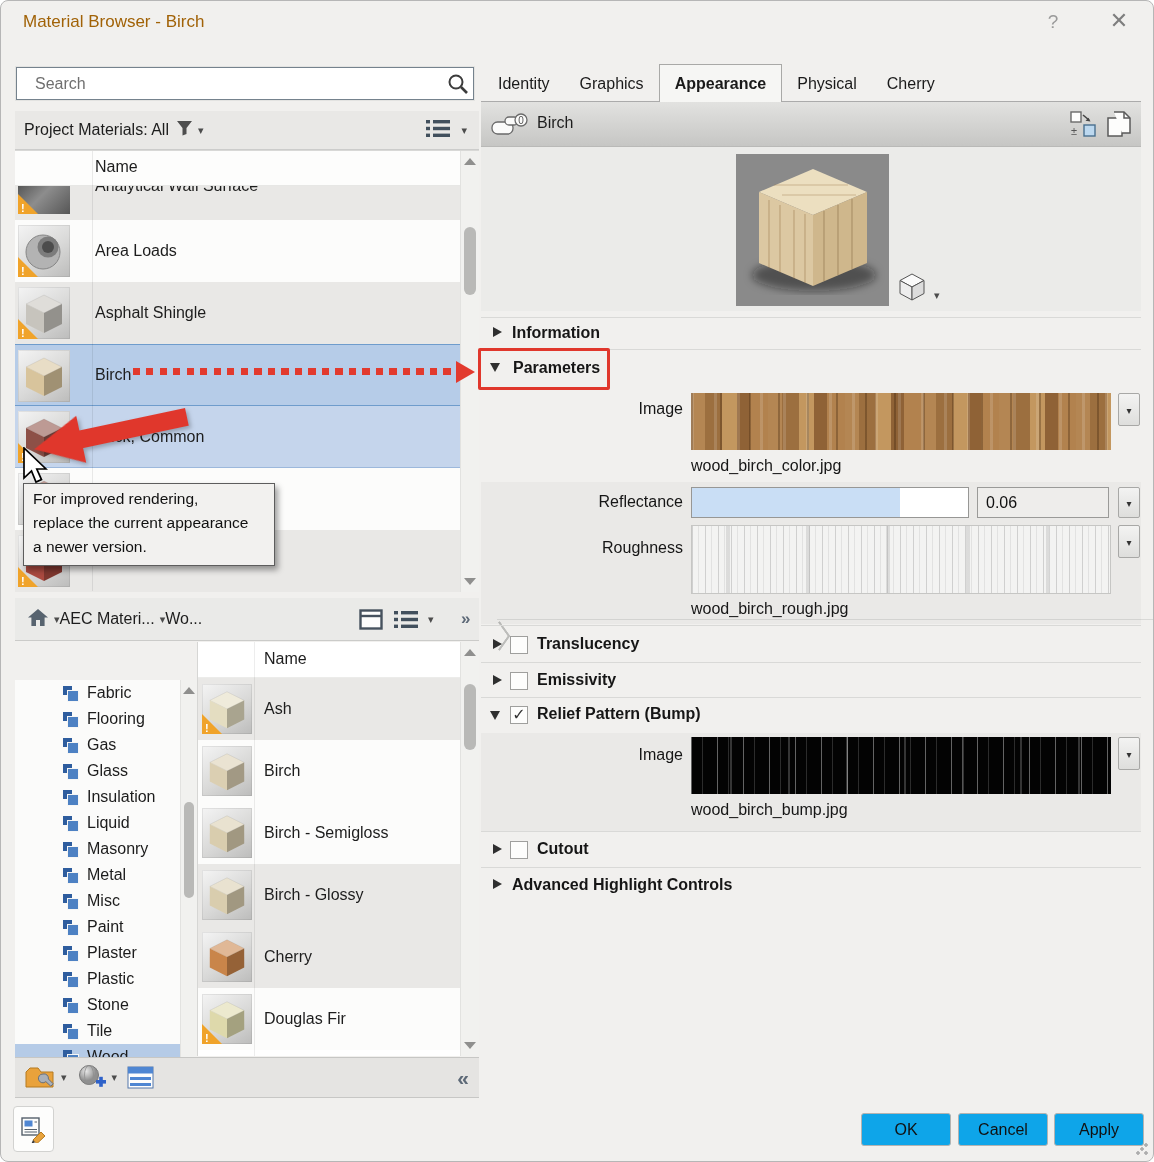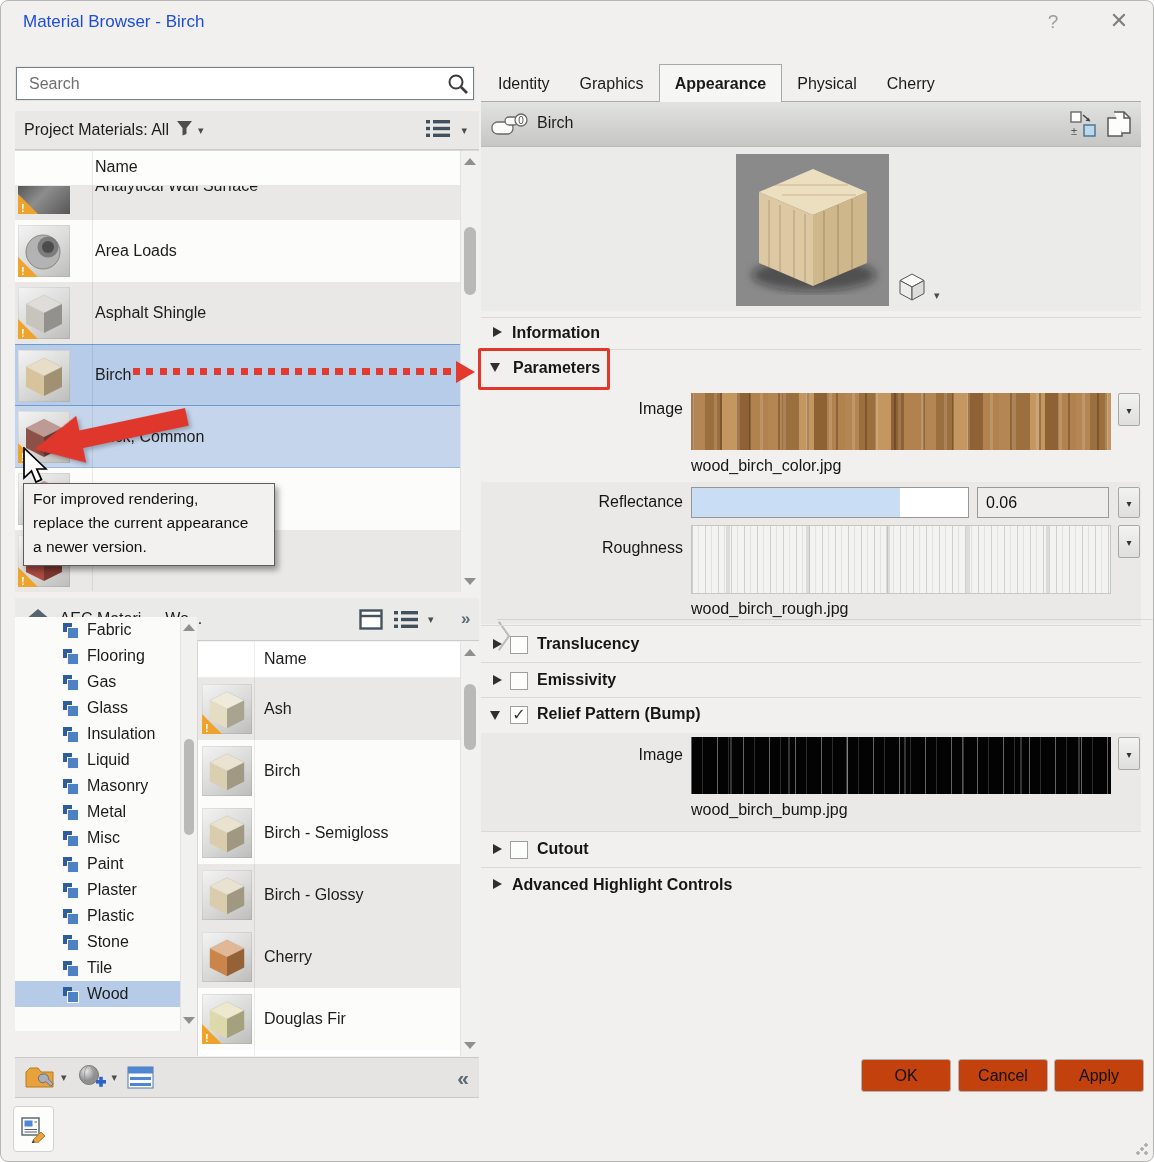--- a/index.html
+++ b/index.html
@@ -1,27 +1,27 @@
 <!DOCTYPE html>
 <html><head>
 <meta charset="utf-8">
 <style>
   * { margin:0; padding:0; box-sizing:border-box; }
   html,body { width:1154px; height:1162px; }
   body { font-family:"Liberation Sans","DejaVu Sans",sans-serif; background:#ffffff; position:relative; overflow:hidden; }
   .window { position:absolute; inset:0; background:#f1f0ee; border:1px solid #b6b6b6; border-radius:8px; overflow:hidden; }
 
   
-  .title { position:absolute; left:22px; top:11px; font-size:17px; color:#1d4ed8; }
+  .title { position:absolute; left:22px; top:11px; font-size:17px; color:#a16207; }
   .help  { position:absolute; left:1040px; top:10px; font-size:19px; color:#9a9a9a; width:24px; text-align:center; }
   .close { position:absolute; left:1104px; top:7px; font-size:22px; color:#7e7e7e; width:28px; text-align:center; }
 
   
   .search-wrap { position:absolute; left:15px; top:66px; width:458px; height:33px; background:#fff; border:1px solid #75828d; box-shadow:0 0 0 1px #e3e3e1; display:flex; align-items:center; }
-  .search-wrap input { flex:1; border:none; outline:none; height:100%; padding:0 12px; font-size:16px; color:#555; font-family:inherit; background:transparent; }
+  .search-wrap input { flex:1; border:none; outline:none; height:100%; padding:0 18px; font-size:16px; color:#555; font-family:inherit; background:transparent; }
   .search-wrap input::placeholder { color:#6f6f6f; opacity:1; }
   .search-ico { width:30px; height:26px; display:flex; align-items:center; justify-content:center; }
 
   
   .pm-bar { position:absolute; left:14px; top:110px; width:464px; height:39px; background:#e9e8e6; border-bottom:1px solid #cccccb; display:flex; align-items:center; font-size:16px; color:#1d1d1d; }
   .pm-bar .lbl { margin-left:9px; }
   .funnel { margin-left:7px; }
   .caret { font-size:11px; color:#4c4c4c; margin-left:5px; }
   .pm-right { position:absolute; right:12px; display:flex; align-items:center; gap:5px; }
 
@@ -64,21 +64,21 @@
   .bigarrow { position:absolute; left:30px; top:403px; z-index:34; transform:rotate(-12deg); filter:drop-shadow(2px 3px 2px rgba(0,0,0,0.25)); }
   .cursor { position:absolute; left:20px; top:446px; z-index:41; }
 
   
   .crumb-bar { position:absolute; left:14px; top:597px; width:464px; height:43px; background:#eaeae8; border-bottom:1px solid #cbcbc9; display:flex; align-items:center; font-size:16px; color:#1d1d1d; }
   .crumb-bar .sep { margin:0 2px; }
   .crumb-bar .home { margin-left:12px; }
   .crumb-right { position:absolute; display:flex; align-items:center; }
 
   
-  .cat-panel { position:absolute; left:14px; top:616px; width:182px; height:414px; background:#fbfbfa; }
+  .cat-panel { position:absolute; left:14px; top:679px; width:182px; height:414px; background:#fbfbfa; }
   .cat-item { position:relative; display:flex; align-items:center; gap:8px; padding-left:48px; height:26px; font-size:16px; color:#1c1c1c; width:165px; }
   .cat-item.sel { background:#b5cbe7; }
   .cat-icon { position:relative; width:16px; height:15px; flex:0 0 16px; }
   .cat-icon::before { content:''; position:absolute; left:0; top:0; width:9px; height:9px; background:#2e5d9e; }
   .cat-icon::after { content:''; position:absolute; left:4px; top:4px; width:10px; height:10px; background:#4d81c3; border:1px solid #f6f6f5; }
 
   
   .lib-panel { position:absolute; left:196px; top:641px; width:282px; height:414px; background:#fff; border-left:1px solid #d6d6d4; }
   .lib-panel::after { content:''; position:absolute; left:56px; top:0; bottom:0; width:1px; background:rgba(0,0,0,0.07); }
   .lib-head { position:absolute; left:0; top:0; right:19px; height:36px; background:#fff; border-bottom:1px solid #ececea; font-size:16px; color:#1d1d1d; }
@@ -88,21 +88,21 @@
   .lib-rows .mrow .row-name { left:66px; }
 
   
   .bottom-bar { position:absolute; left:14px; top:1056px; width:464px; height:41px; background:#e5e4e2; border-top:1px solid #c7c7c5; border-bottom:1px solid #c7c7c5; display:flex; align-items:center; }
   .bottom-bar .tool { display:flex; align-items:center; margin-left:10px; }
   .collapse-glyph { position:absolute; right:12px; font-size:21px; font-weight:bold; color:#5d6977; letter-spacing:-2px; }
   .expand-glyph { font-size:17px; font-weight:bold; color:#5d6977; }
   .editor-btn { position:absolute; left:12px; top:1105px; width:41px; height:46px; background:#fdfdfc; border:1px solid #d2d2d0; border-radius:4px; display:flex; align-items:center; justify-content:center; }
 
   
-  .btn { position:absolute; top:1058px; width:90px; height:33px; background:#c2410c; border:1px solid #b3b3b1; border-radius:3px; font-size:16px; color:#111; text-align:center; line-height:31px; }
+  .btn { position:absolute; top:1112px; width:90px; height:33px; background:#0ea5e9; border:1px solid #b3b3b1; border-radius:3px; font-size:16px; color:#111; text-align:center; line-height:31px; }
   .grip { position:absolute; right:5px; bottom:6px; width:12px; height:12px;
           background:radial-gradient(circle at 2px 10px,#adadad 1.5px,transparent 2px),
                      radial-gradient(circle at 6px 6px,#adadad 1.5px,transparent 2px),
                      radial-gradient(circle at 10px 2px,#adadad 1.5px,transparent 2px),
                      radial-gradient(circle at 10px 10px,#adadad 1.5px,transparent 2px); }
 
   
   .tabs { position:absolute; left:482px; top:63px; height:38px; display:flex; align-items:flex-end; z-index:3; }
   .tab { height:36px; line-height:36px; padding:0 15px; font-size:16px; color:#1a1a1a; }
   .tab.active { height:38px; line-height:38px; background:#f6f6f4; border:1px solid #a9a9a7; border-bottom:none; font-weight:bold; }

